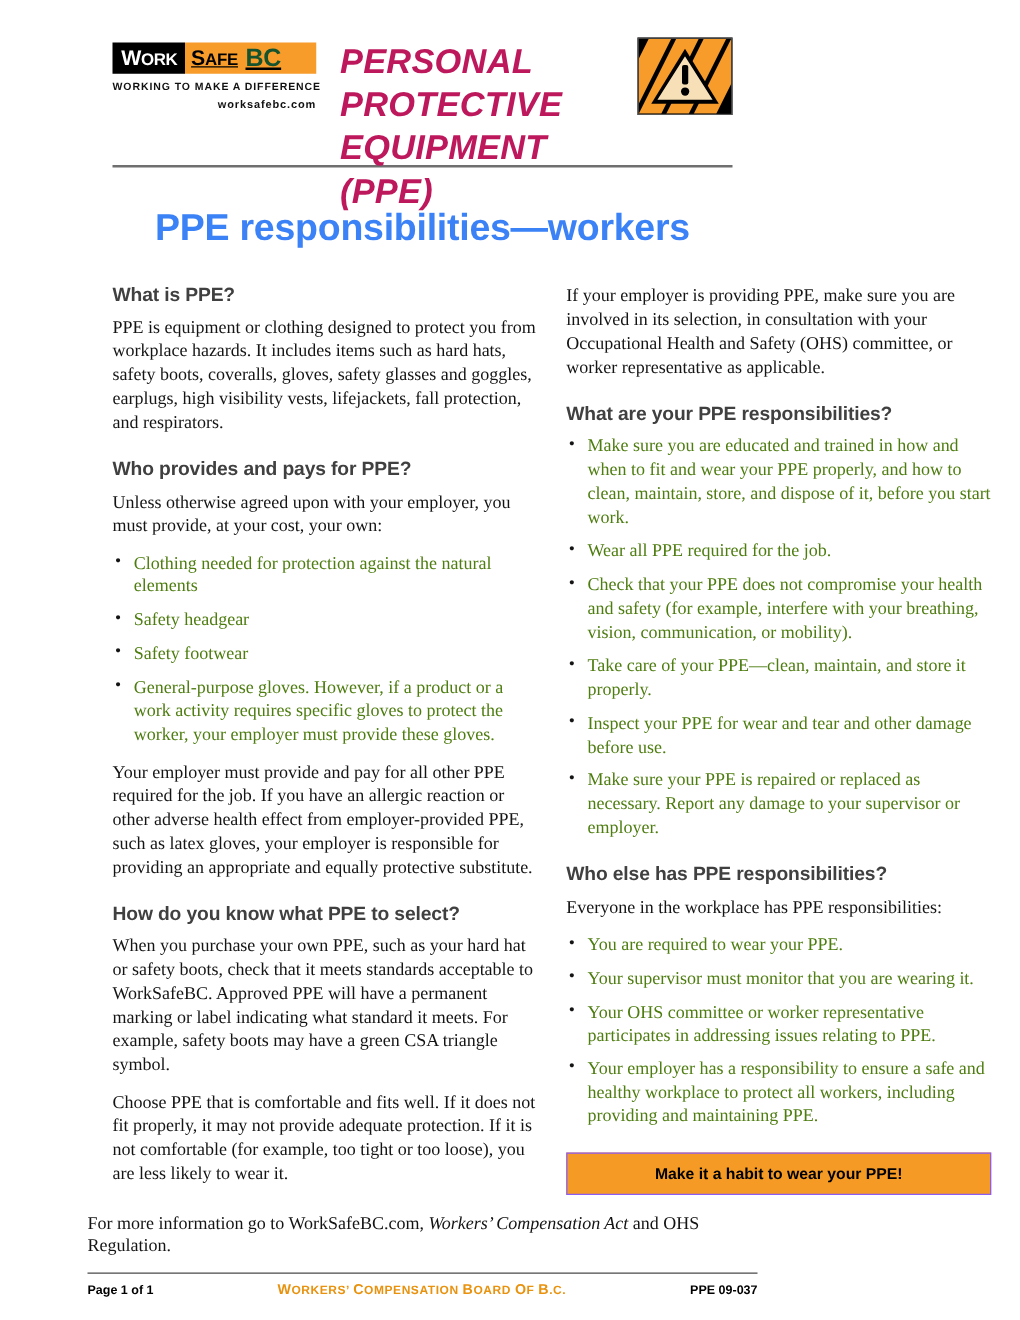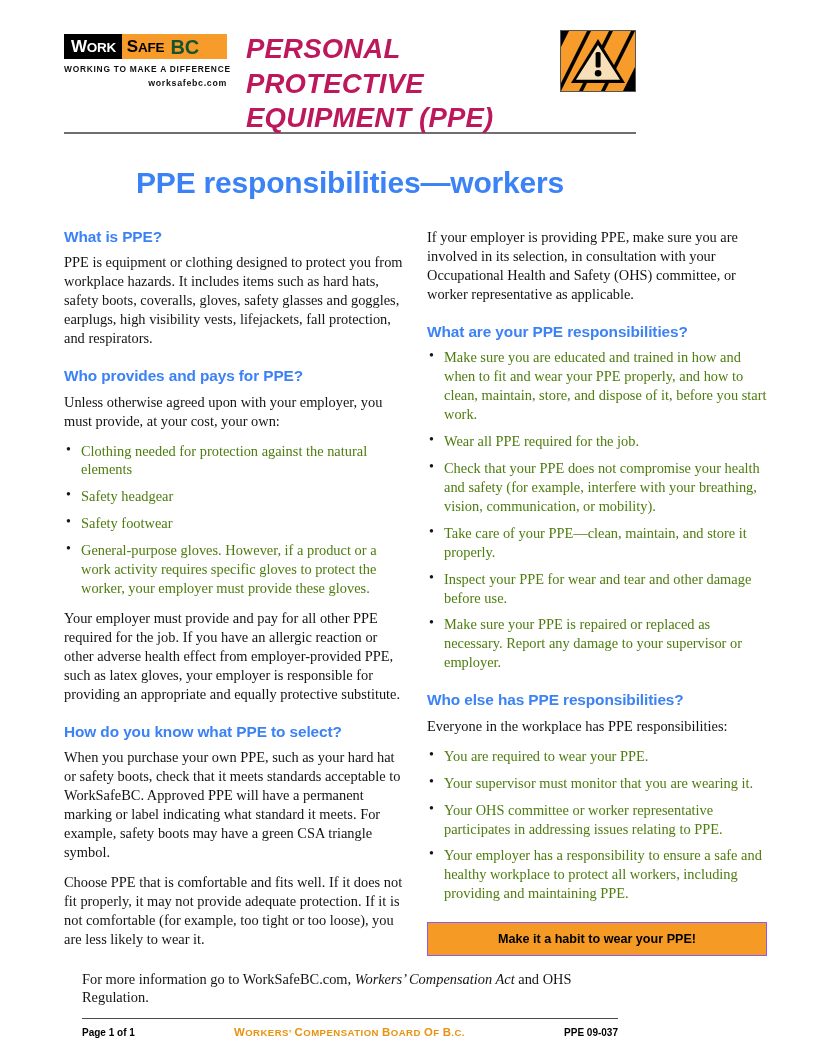--- a/index.html
+++ b/index.html
@@ -11,25 +11,25 @@
     width: 816px;
     height: 1056px;
     position: relative;
     font-family: "Liberation Serif", serif;
     color: #000000;
     overflow: hidden;
   }
 
   .page {
     position: absolute;
-    left: 12px; top: 0;
+    left: 0; top: 0;
     width: 676px;
     height: 1056px;
     box-sizing: border-box;
-    padding: 0 52px;
+    padding: 0 90px;
   }
 
   
   .header {
     display: flex;
     align-items: flex-start;
     justify-content: space-between;
     padding-top: 30px;
     height: 82px;
   }
@@ -58,20 +58,21 @@
     line-height: 1;
   }
   .logo-work .small-caps { font-size: 13.5px; }
   .logo-right {
     background: #F79C2B;
     display: flex;
     align-items: center;
     flex: 1;
     padding: 0 7px 0 5px;
     line-height: 1;
+    text-decoration: underline;
   }
   .logo-safe {
     color: #000000;
     font-weight: bold;
     font-size: 17px;
     letter-spacing: -0.2px;
   }
   .logo-safe .small-caps { font-size: 13.5px; }
   .logo-bc {
     color: #14532d;
@@ -149,21 +150,21 @@
   }
   .col {
     width: 340px;
     flex: 0 0 340px;
   }
 
   h2.section {
     font-family: "Liberation Sans", sans-serif;
     font-weight: bold;
     font-size: 15.4px;
-    color: #3b82f6;
+    color: #404040;
     margin: 0 0 7px 0;
     letter-spacing: -0.1px;
     line-height: 1.2;
   }
   .col > h2.section.spaced { margin-top: 19px; }
 
   p.body {
     margin: 0 0 11px 0;
     font-size: 14.4px;
     line-height: 1.315;

